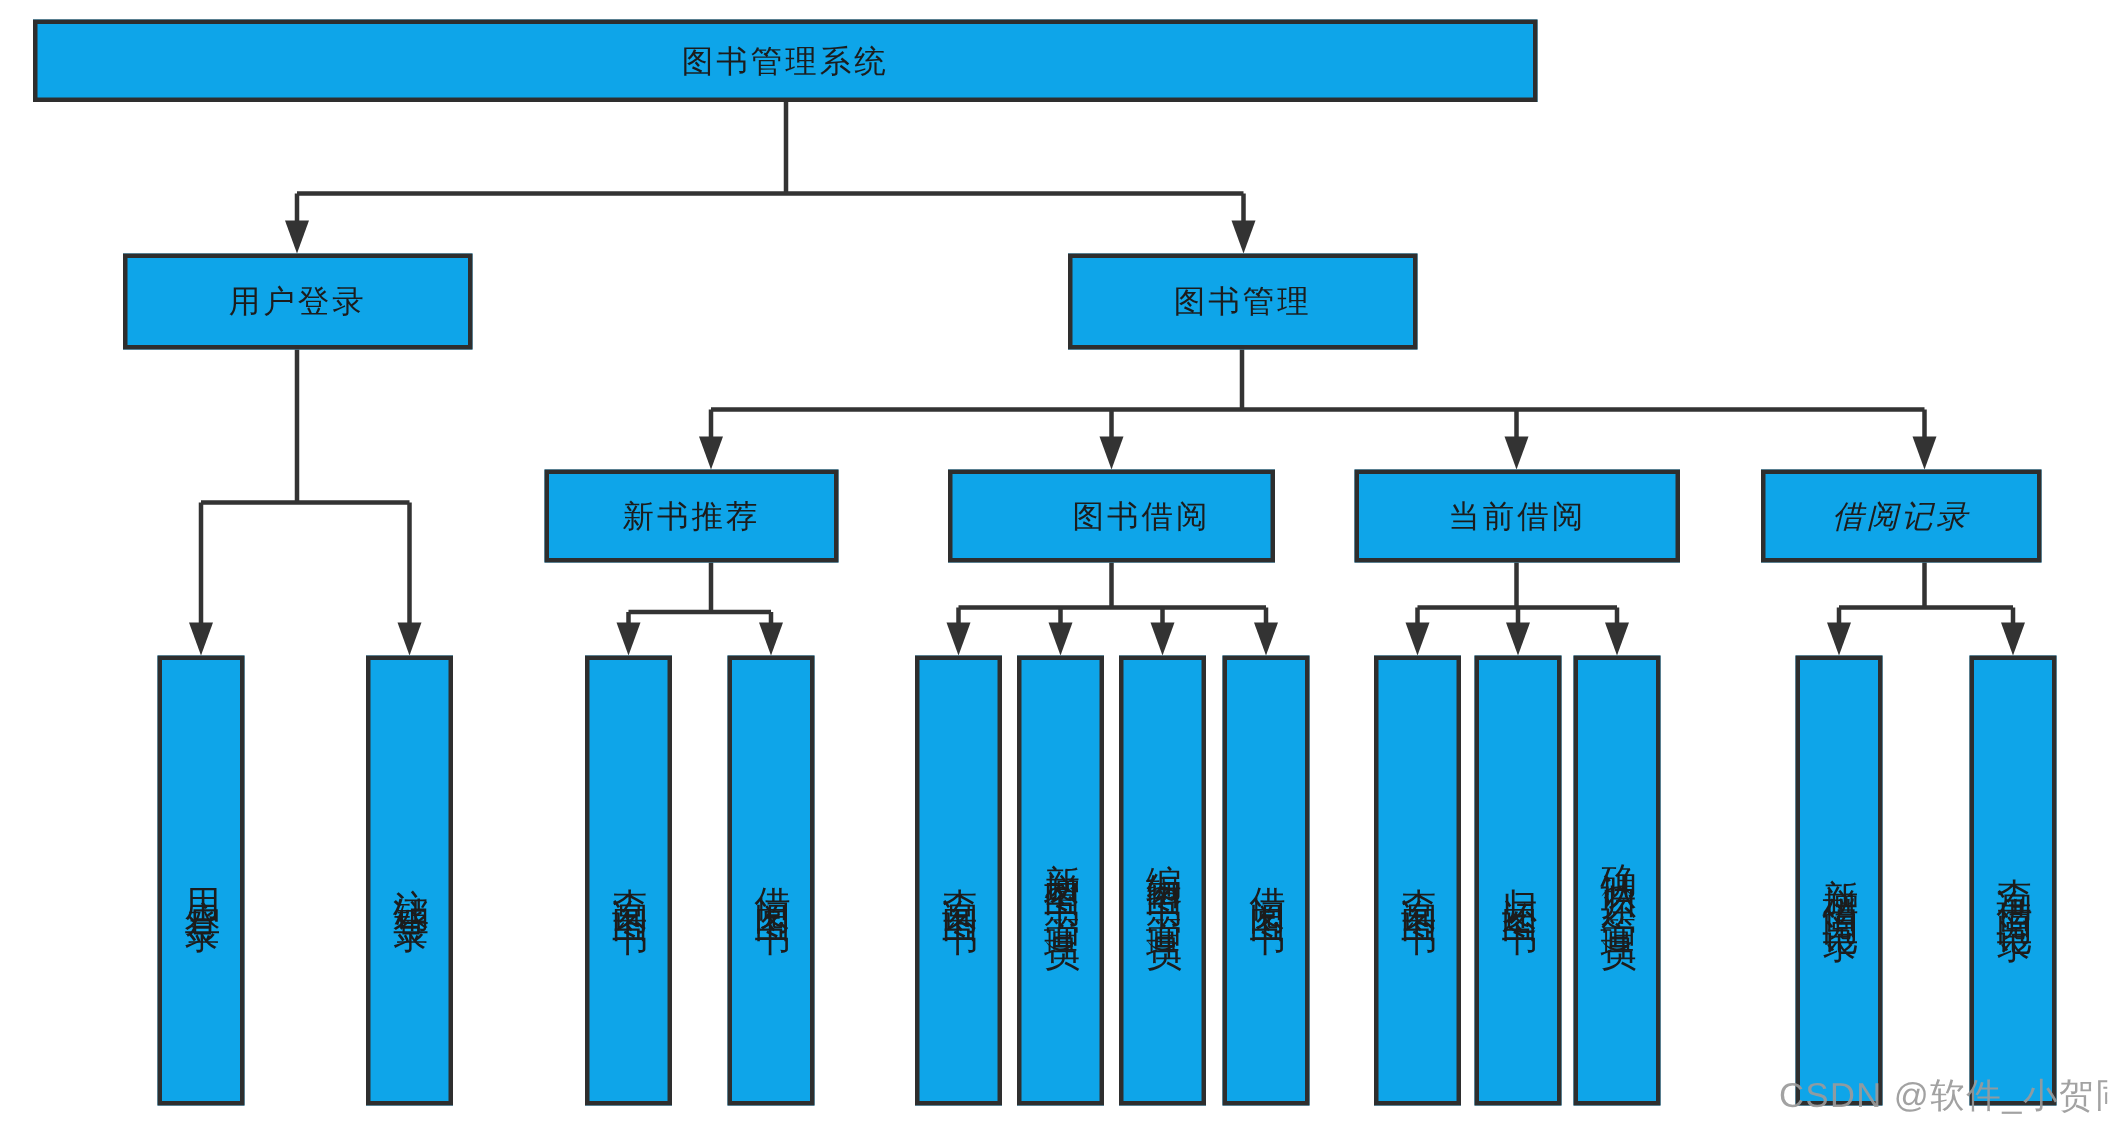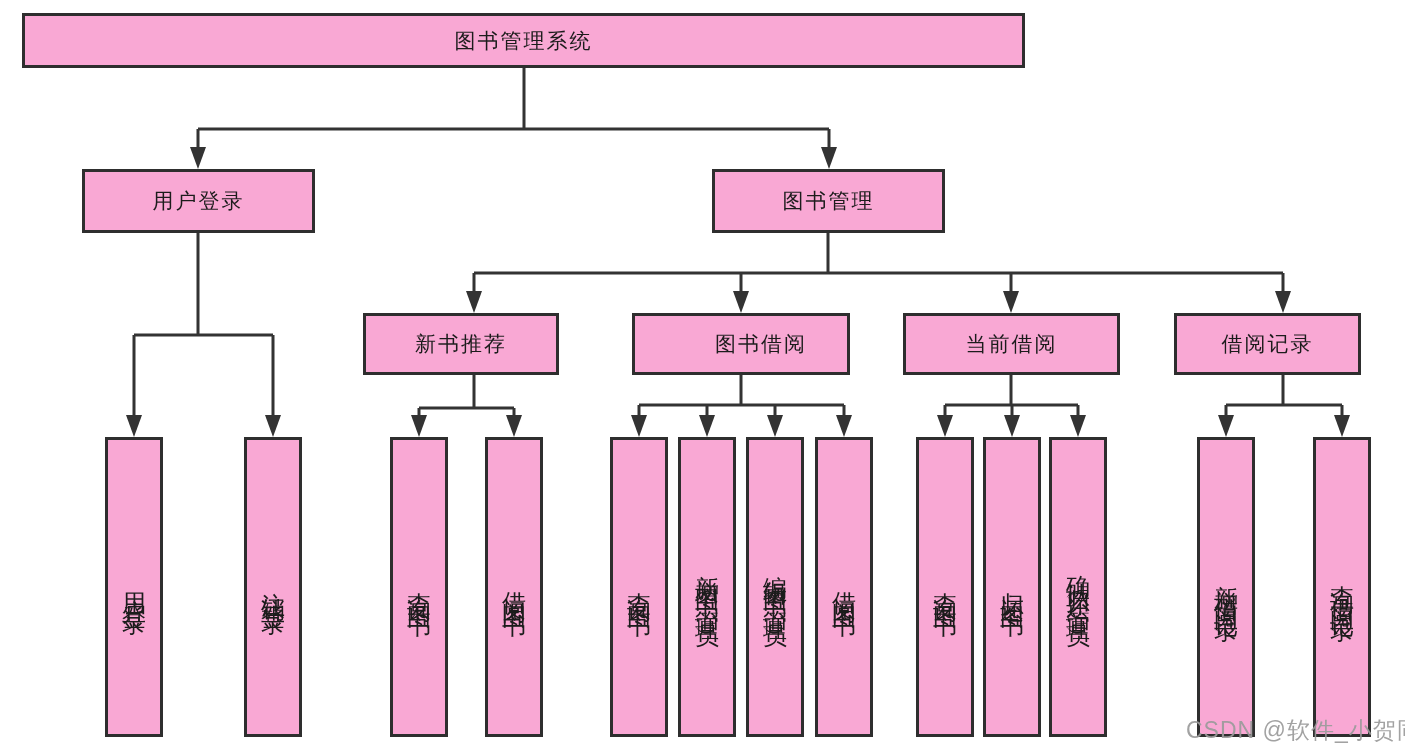--- a/index.html
+++ b/index.html
@@ -13,21 +13,21 @@
   }
   .wires {
     position: absolute;
     left: 0; top: 0;
     width: 1405px; height: 747px;
     z-index: 1;
   }
   .box {
     position: absolute;
     box-sizing: border-box;
-    background: #f9a8d4;
+    background: #0ea5e9;
     border: 3px solid #2e2e2e;
     display: flex;
     align-items: center;
     justify-content: center;
     color: #1c1c1c;
     z-index: 2;
   }
   .hbox { font-size: 21px; letter-spacing: 2px; }
   .vtext {
     writing-mode: vertical-rl;
@@ -37,21 +37,21 @@
     line-height: 1;
     white-space: nowrap;
   }
   
   .n-root      { left: 22px;   top: 13px;  width: 1003px; height: 55px; }
   .n-userlogin { left: 82px;   top: 169px; width: 233px;  height: 64px; }
   .n-bookmgmt  { left: 712px;  top: 169px; width: 233px;  height: 64px; }
   .n-newbook   { left: 363px;  top: 313px; width: 196px;  height: 62px; }
   .n-borrow    { left: 632px;  top: 313px; width: 218px;  height: 62px; padding-left: 40px; }
   .n-current   { left: 903px;  top: 313px; width: 217px;  height: 62px; }
-  .n-records   { left: 1174px; top: 313px; width: 187px;  height: 62px; }
+  .n-records   { left: 1174px; top: 313px; width: 187px;  height: 62px; font-style: italic; }
   .leaf { top: 437px; width: 58px; height: 300px; }
   .l-g1a { left: 105px; }  .l-g1b { left: 244px; }
   .l-g2a { left: 390px; }  .l-g2b { left: 485px; }
   .l-g3a { left: 610px; }  .l-g3b { left: 678px; }
   .l-g3c { left: 746px; }  .l-g3d { left: 815px; }
   .l-g4a { left: 916px; }  .l-g4b { left: 983px; }  .l-g4c { left: 1049px; }
   .l-g5a { left: 1197px; } .l-g5b { left: 1313px; }
   .watermark {
     position: absolute;
     left: 1186px;

